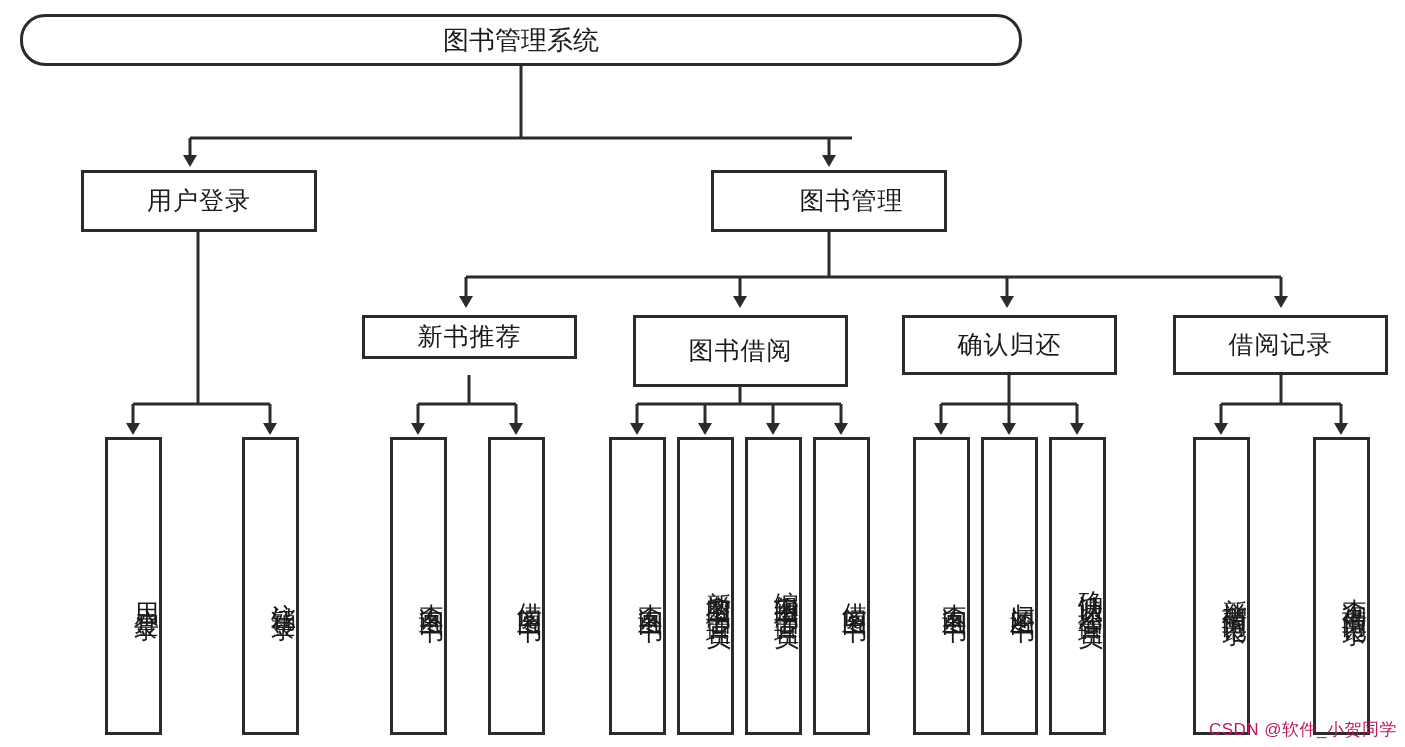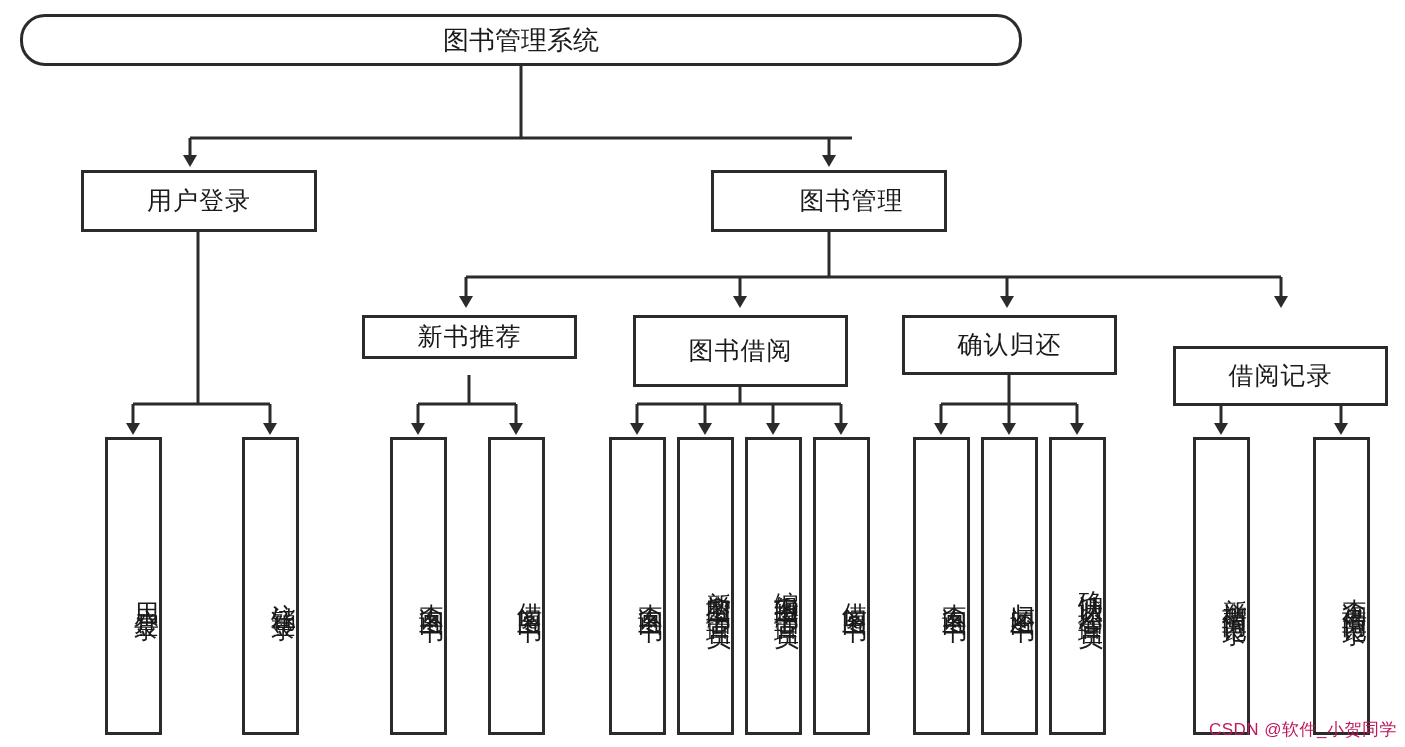--- a/index.html
+++ b/index.html
@@ -90,21 +90,21 @@
   </svg>
 
   <div class="node root" style="left:20px;top:14px;width:1002px;height:52px;">图书管理系统</div>
 
   <div class="node h" style="left:81px;top:170px;width:236px;height:62px;">用户登录</div>
   <div class="node h" style="left:711px;top:170px;width:236px;height:62px;padding-left:45px;">图书管理</div>
 
   <div class="node h" style="left:362px;top:315px;width:215px;height:44px;">新书推荐</div>
   <div class="node h" style="left:633px;top:315px;width:215px;height:72px;">图书借阅</div>
   <div class="node h" style="left:902px;top:315px;width:215px;height:60px;">确认归还</div>
-  <div class="node h" style="left:1173px;top:315px;width:215px;height:60px;margin-top:31px;">借阅记录</div>
+  <div class="node h" style="left:1173px;top:315px;width:215px;height:60px;">借阅记录</div>
 
   <div class="node leaf" style="left:105px;top:437px;width:57px;height:298px;">用户登录</div>
   <div class="node leaf" style="left:242px;top:437px;width:57px;height:298px;">注销登录</div>
 
   <div class="node leaf" style="left:390px;top:437px;width:57px;height:298px;">查询图书</div>
   <div class="node leaf" style="left:488px;top:437px;width:57px;height:298px;">借阅图书</div>
 
   <div class="node leaf" style="left:609px;top:437px;width:57px;height:298px;">查询图书</div>
   <div class="node leaf" style="left:677px;top:437px;width:57px;height:298px;">新增图书（管理员）</div>
   <div class="node leaf" style="left:745px;top:437px;width:57px;height:298px;">编辑图书（管理员）</div>

